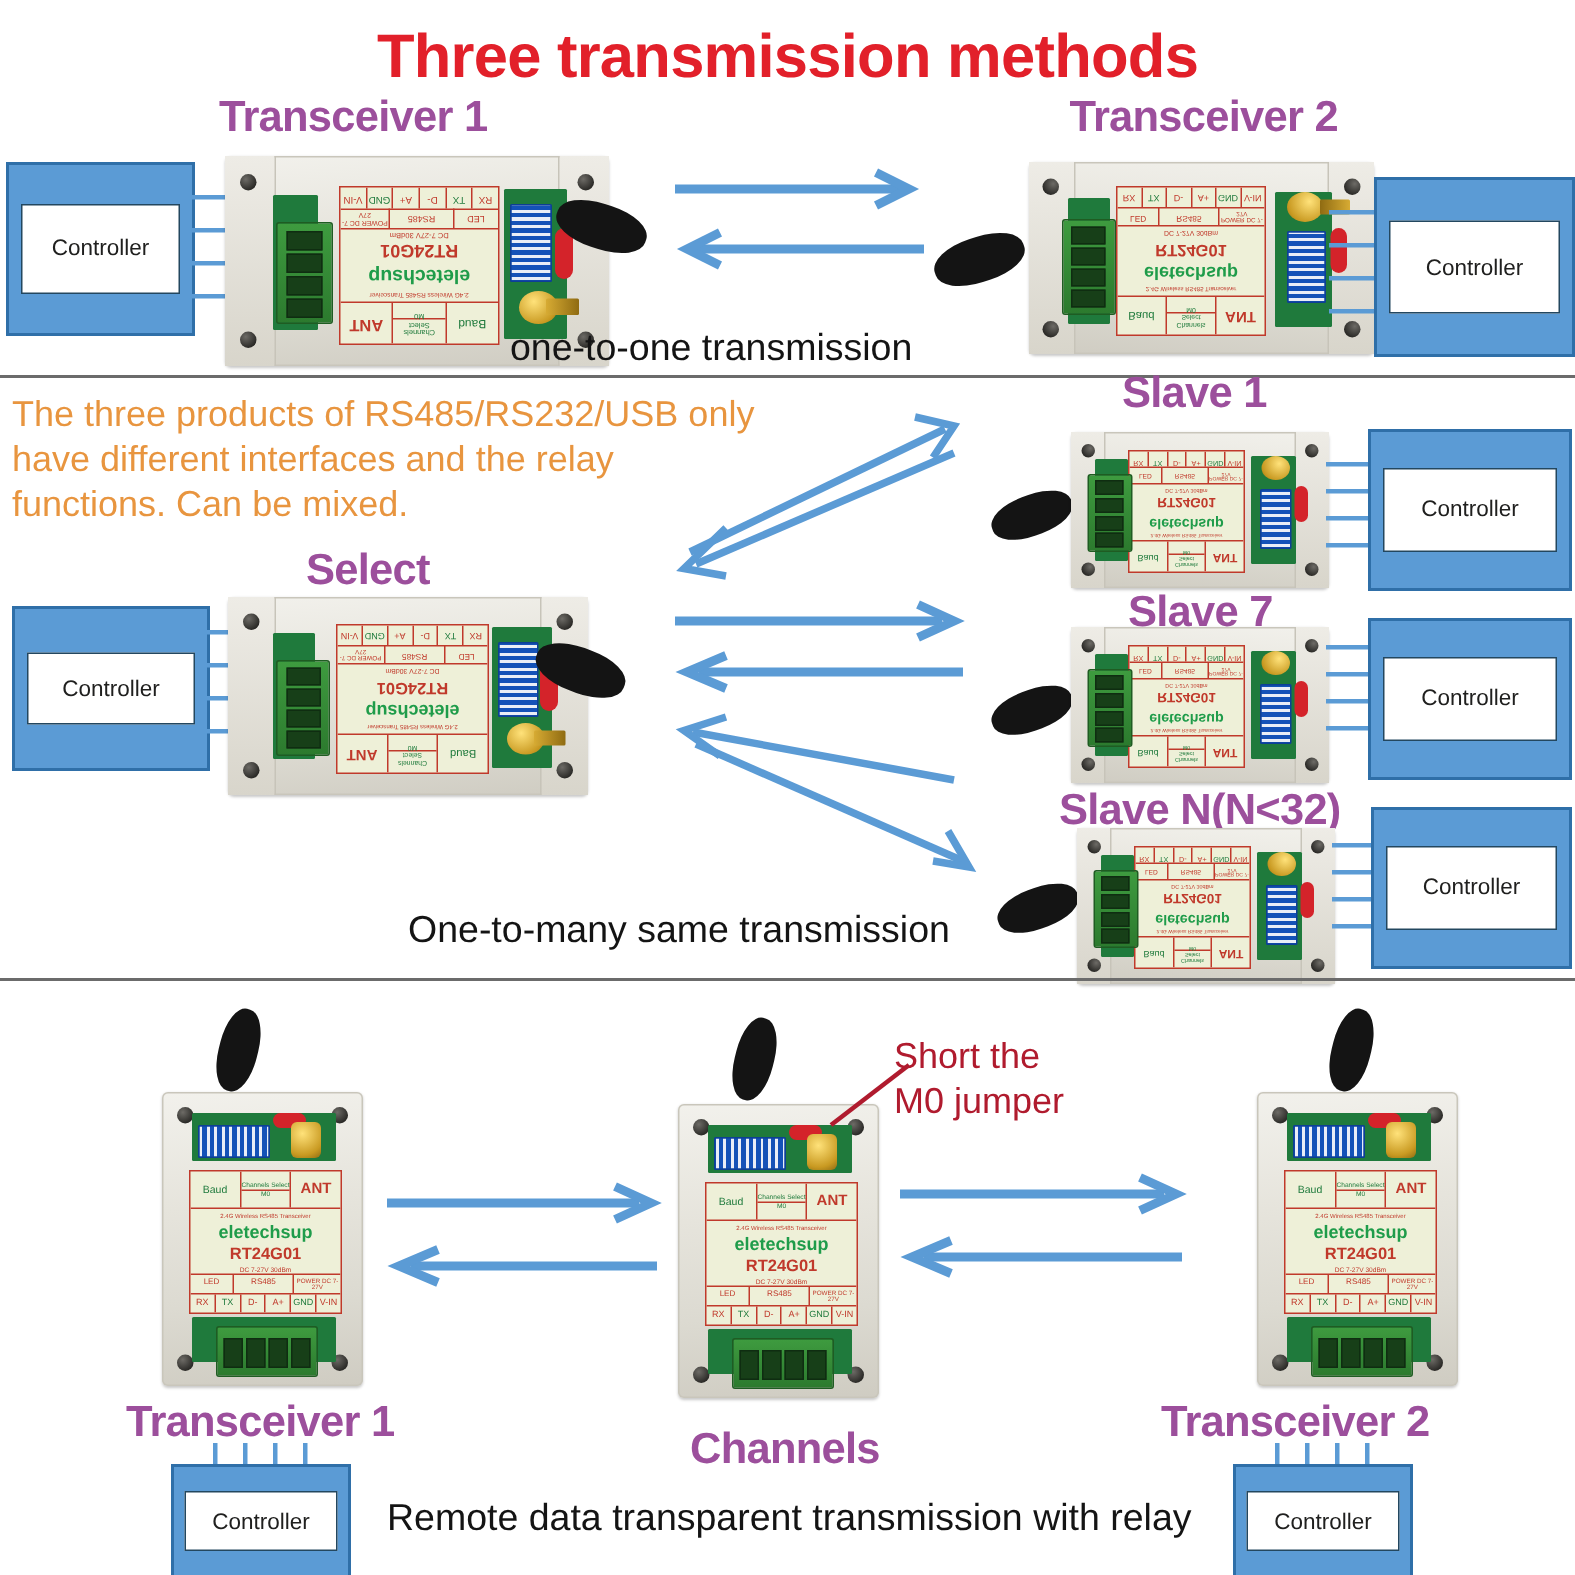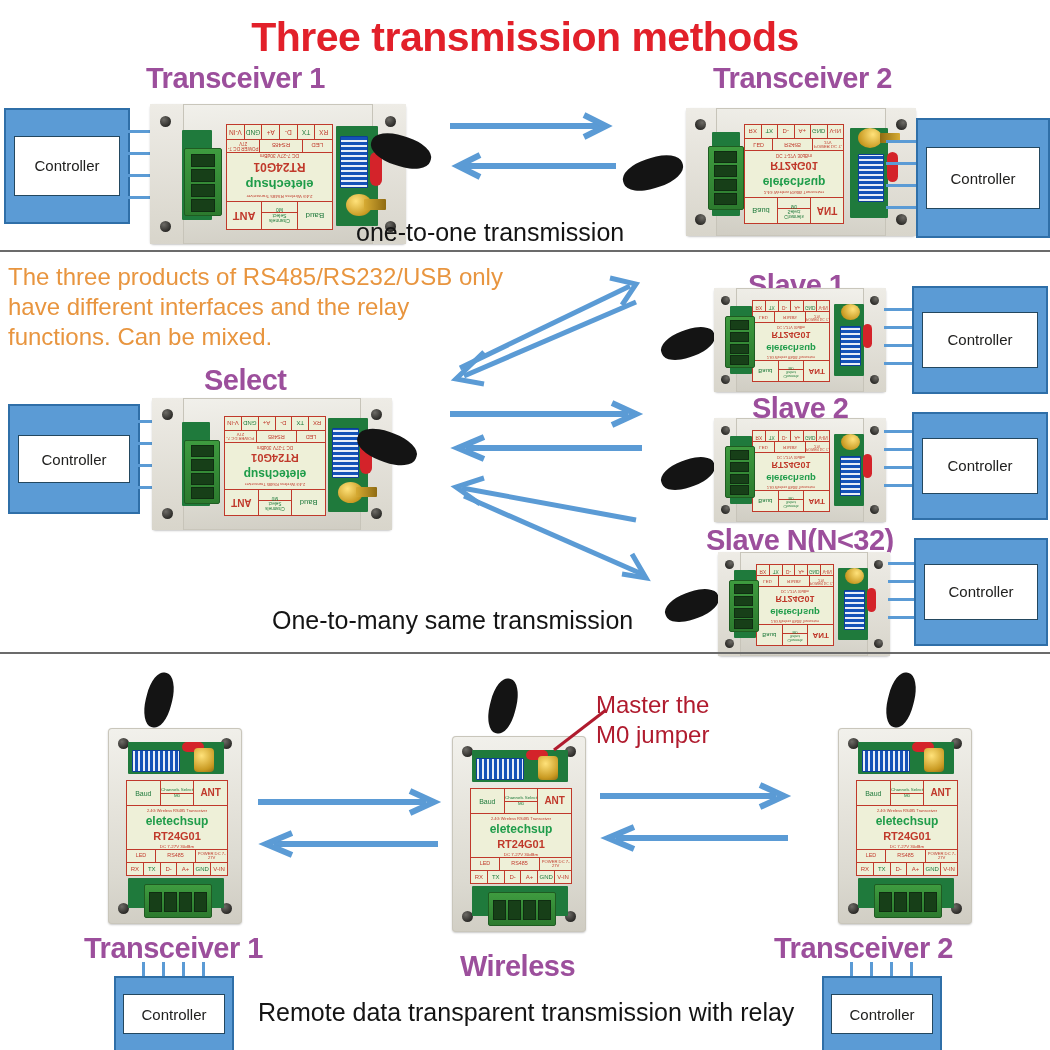--- a/index.html
+++ b/index.html
@@ -238,30 +238,30 @@
 <div class="wires" style="left:886px;top:140px;width:32px;height:70px;">
   <i style="left:0;top:0;width:32px;height:3px;"></i>
   <i style="left:0;top:22px;width:32px;height:3px;"></i>
   <i style="left:0;top:44px;width:32px;height:3px;"></i>
   <i style="left:0;top:66px;width:32px;height:3px;"></i>
 </div>
 <div class="ctrl" style="left:916px;top:118px;width:130px;height:116px;">
   <div class="inner">Controller</div>
 </div>
 
-<div class="caption" style="left:356px;top:218px;">one-to-one transmission</div>
+<div class="caption" style="left:340px;top:218px;">one-to-one transmission</div>
 
 <div class="divider" style="left:0;top:250px;width:1050px;"></div>
 
 <div class="note-orange" style="left:8px;top:262px;width:600px;">The three products of RS485/RS232/USB only
 have different interfaces and the relay
 functions. Can be mixed.</div>
 
-<div class="node-label" style="left:748px;top:269px;">Slave 1</div>
-<div class="node-label" style="left:752px;top:392px;">Slave 2</div>
+<div class="node-label" style="left:748px;top:246px;">Slave 1</div>
+<div class="node-label" style="left:752px;top:392px;">Slave 7</div>
 <div class="node-label" style="left:706px;top:524px;">Slave N(N&lt;32)</div>
 <div class="node-label" style="left:204px;top:364px;">Select</div>
 
 <div class="ctrl tall" style="left:8px;top:404px;width:128px;height:106px;">
   <div class="inner">Controller</div>
 </div>
 <div class="wires" style="left:136px;top:420px;width:30px;height:70px;">
   <i style="left:0;top:0;width:30px;height:3px;"></i>
   <i style="left:0;top:22px;width:30px;height:3px;"></i>
   <i style="left:0;top:44px;width:30px;height:3px;"></i>
@@ -610,21 +610,21 @@
     <div class="slot" style="left:4px;top:7px;width:11px;height:18px;"></div>
     <div class="slot" style="left:19px;top:7px;width:11px;height:18px;"></div>
     <div class="slot" style="left:34px;top:7px;width:11px;height:18px;"></div>
     <div class="slot" style="left:49px;top:7px;width:11px;height:18px;"></div>
   </div>
 </div>
 
 <svg class="arrowsvg" style="left:550px;top:700px;width:70px;height:60px;">
   <path class="leader" d="M4,50 L56,10"></path>
 </svg>
-<div class="note-red" style="left:596px;top:690px;">Master the
+<div class="note-red" style="left:596px;top:690px;">Short the
 M0 jumper</div>
 
 <div class="antenna" style="left:888px;top:672px;width:26px;height:56px;transform:rotate(14deg);"></div>
 <div class="dev" style="left:838px;top:728px;width:134px;height:196px;">
   <div class="case"></div>
   <div class="hole" style="left:10px;top:10px;"></div>
   <div class="hole" style="right:10px;top:10px;"></div>
   <div class="hole" style="left:10px;bottom:10px;"></div>
   <div class="hole" style="right:10px;bottom:10px;"></div>
   <div class="pcb" style="left:20px;top:14px;width:96px;height:32px;"></div>
@@ -674,21 +674,21 @@
     <path class="ln" d="M36,45 L10,56 L36,67"></path>
 </svg>
 <svg class="arrowsvg" style="left:598px;top:782px;width:200px;height:72px;">
   <path class="ln" d="M2,14 L178,14"></path>
     <path class="ln" d="M162,3 L186,14 L162,25"></path>
   <path class="ln" d="M190,56 L18,56"></path>
     <path class="ln" d="M36,45 L10,56 L36,67"></path>
 </svg>
 
 <div class="node-label" style="left:84px;top:932px;">Transceiver 1</div>
-<div class="node-label" style="left:460px;top:950px;">Wireless</div>
+<div class="node-label" style="left:460px;top:950px;">Channels</div>
 <div class="node-label" style="left:774px;top:932px;">Transceiver 2</div>
 
 <div class="wires" style="left:142px;top:962px;width:70px;height:18px;">
   <i style="left:0;top:0;width:3px;height:18px;"></i>
   <i style="left:20px;top:0;width:3px;height:18px;"></i>
   <i style="left:40px;top:0;width:3px;height:18px;"></i>
   <i style="left:60px;top:0;width:3px;height:18px;"></i>
 </div>
 <div class="ctrl" style="left:114px;top:976px;width:116px;height:72px;">
   <div class="inner">Controller</div>

